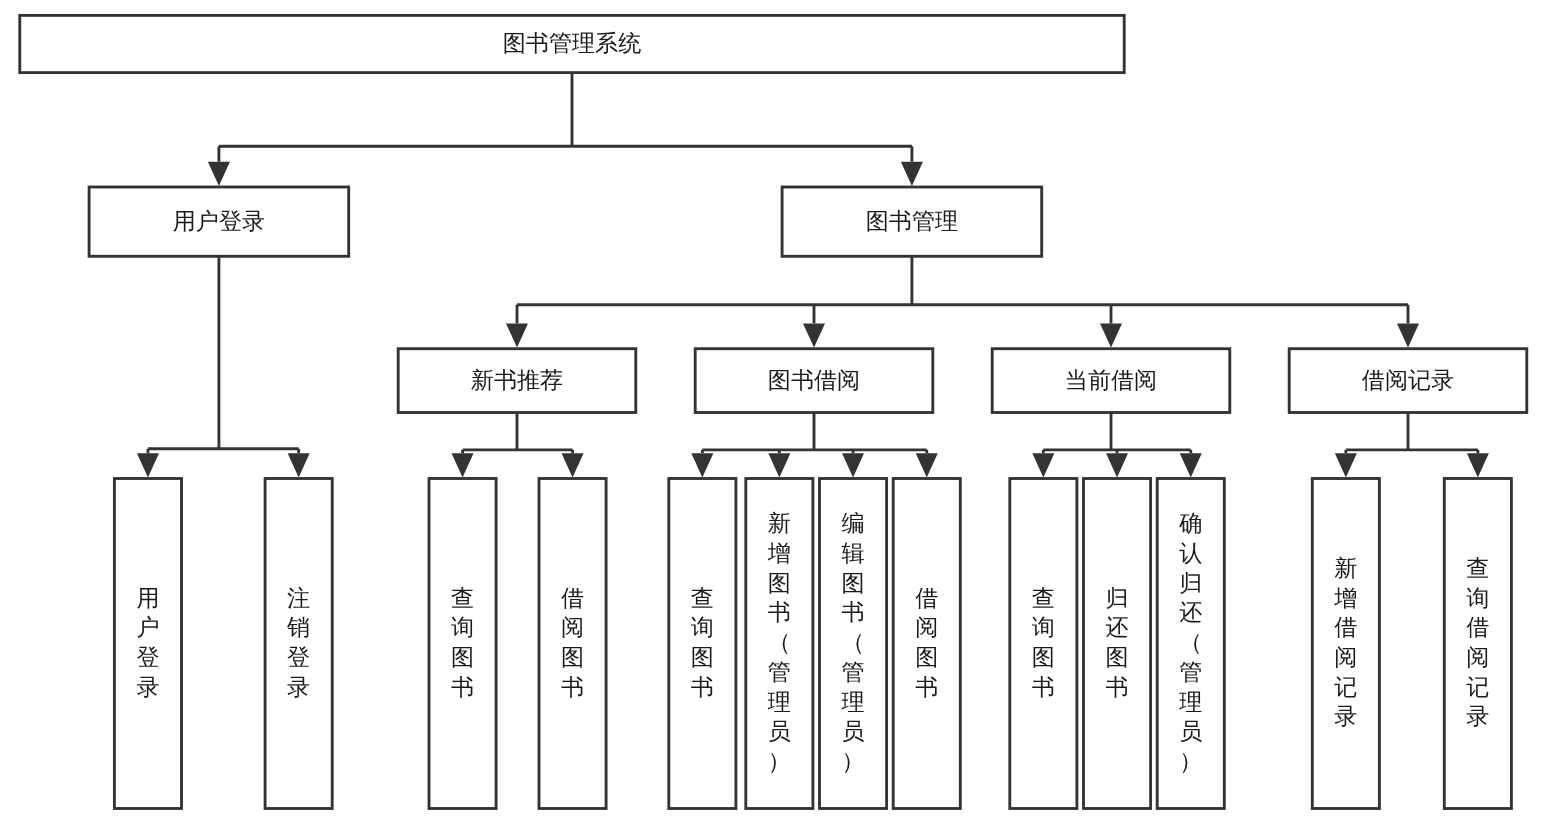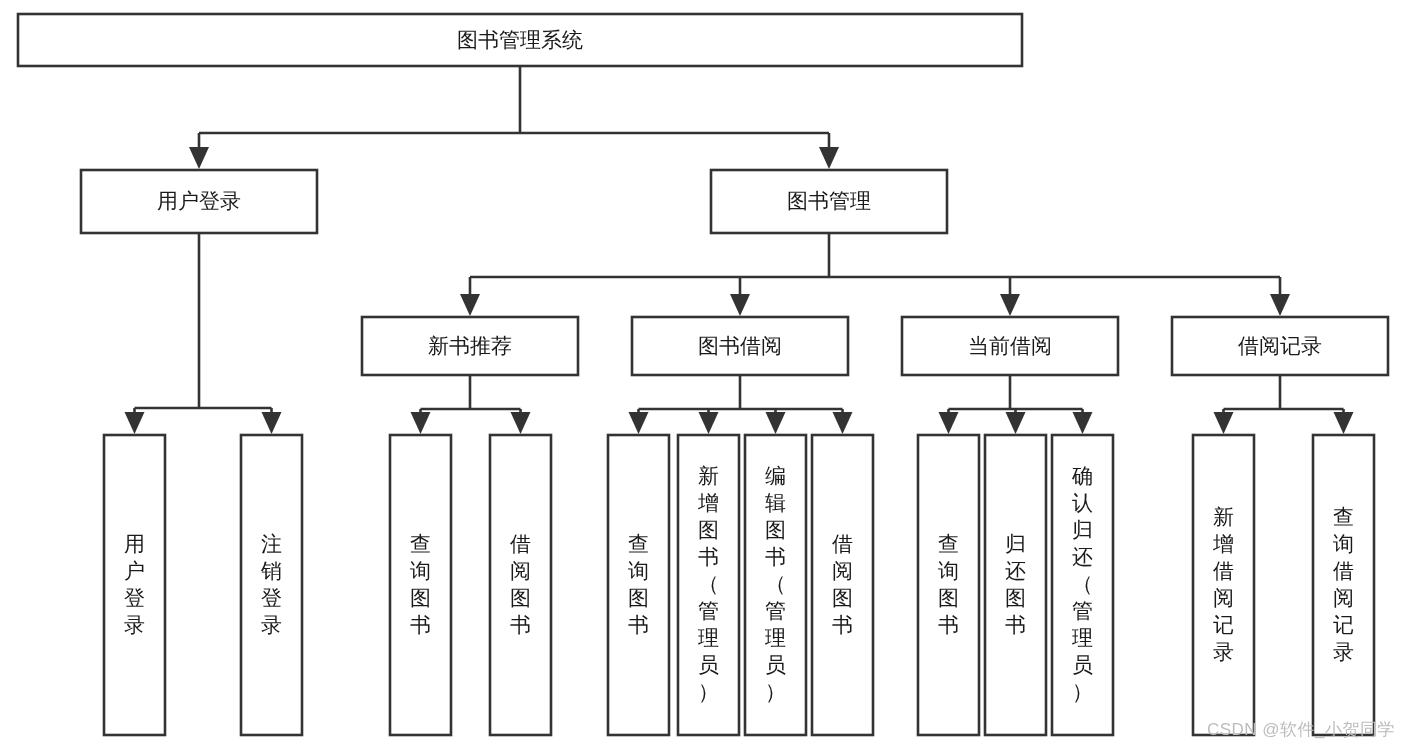--- a/index.html
+++ b/index.html
@@ -181,14 +181,13 @@
         <g>
           <rect class="node-rect" x="1193" y="435" width="61" height="300"></rect>
           <text class="node-label vertical-char" x="1223.5" y="517.5"><tspan x="1223.5" dy="0">新</tspan><tspan x="1223.5" dy="27">增</tspan><tspan x="1223.5" dy="27">借</tspan><tspan x="1223.5" dy="27">阅</tspan><tspan x="1223.5" dy="27">记</tspan><tspan x="1223.5" dy="27">录</tspan></text>
         </g>
         <g>
           <rect class="node-rect" x="1313" y="435" width="61" height="300"></rect>
           <text class="node-label vertical-char" x="1343.5" y="517.5"><tspan x="1343.5" dy="0">查</tspan><tspan x="1343.5" dy="27">询</tspan><tspan x="1343.5" dy="27">借</tspan><tspan x="1343.5" dy="27">阅</tspan><tspan x="1343.5" dy="27">记</tspan><tspan x="1343.5" dy="27">录</tspan></text>
         </g>
       </g>
   </svg>
-  <div class="watermark">CSDN @软件_小贺同学</div>
 </div>
 
 </body></html>

